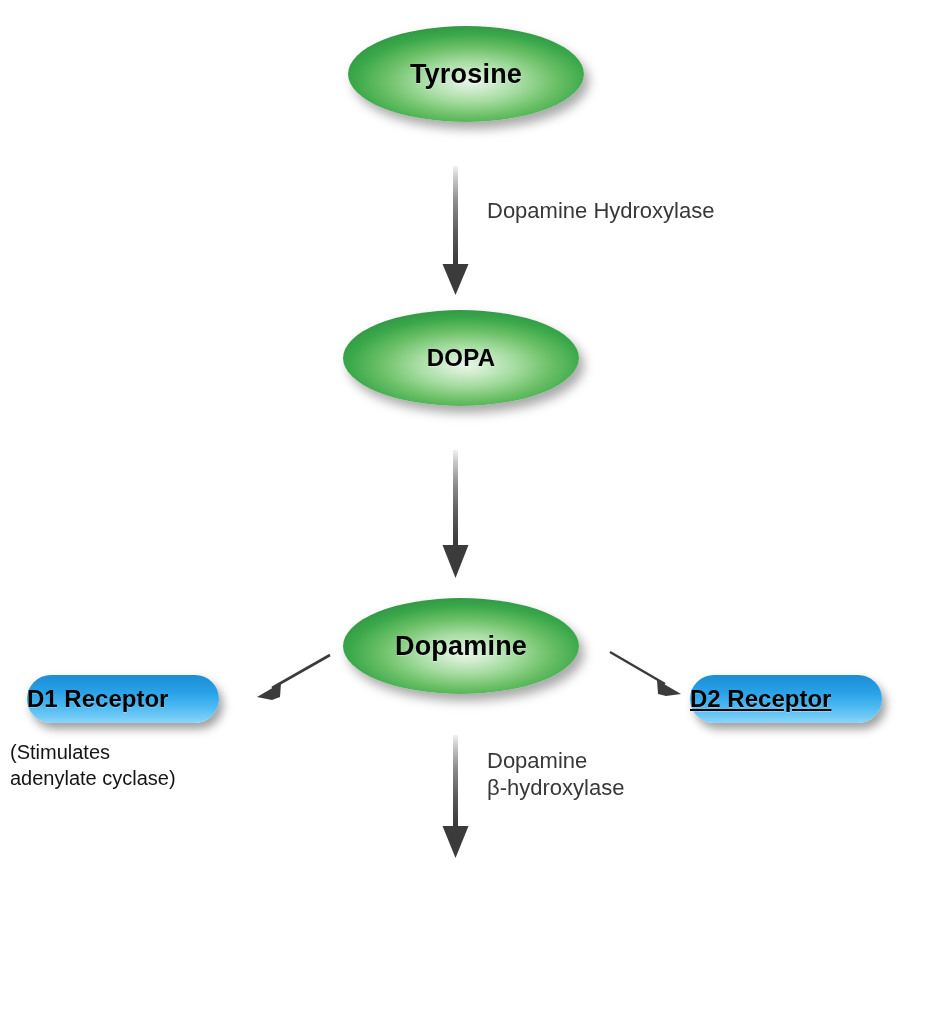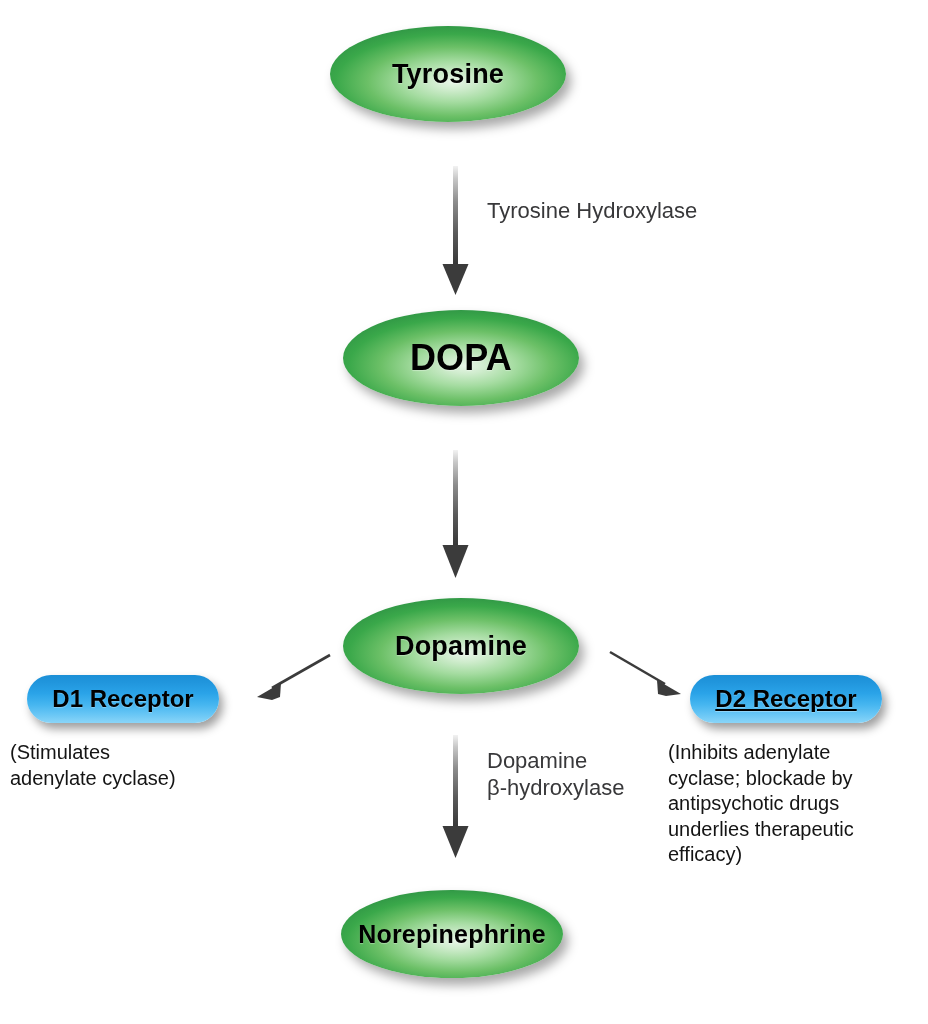--- a/index.html
+++ b/index.html
@@ -51,21 +51,21 @@
       linear-gradient(to bottom,
         #1b8fd6 0%,
         #2196dd 16%,
         #2aa3e8 38%,
         #46b6f0 62%,
         #68c6f5 82%,
         #8ad5f8 100%);
     box-shadow: 4px 6px 10px rgba(0,0,0,0.38);
     display: flex;
     align-items: center;
-    justify-content: center;
+    justify-content: flex-start;
   }
   .receptor-pill .pill-label {
     color: #000000;
     font-weight: bold;
     white-space: nowrap;
     text-shadow: 0 1px 1px rgba(255,255,255,0.30);
   }
 
   
   .receptor-caption {
@@ -124,50 +124,42 @@
       <line x1="330" y1="655" x2="272" y2="688" stroke="#3b3b3b" stroke-width="2.6"></line>
       <polygon points="257,697 281,683 280,697 272,700" fill="#3b3b3b"></polygon>
     </g>
 
     <g>
       <line x1="610" y1="652" x2="665" y2="684" stroke="#3b3b3b" stroke-width="2.6"></line>
       <polygon points="681,694 657,680 658,694 666,696" fill="#3b3b3b"></polygon>
     </g>
   </svg>
 
-  <div class="node-ellipse" style="left:330px; top:26px; width:236px; height:96px;justify-content:center;">
+  <div class="node-ellipse" style="left:348px; top:26px; width:236px; height:96px;justify-content:center;">
     <span class="node-label" style="font-size:27px;">Tyrosine</span>
   </div>
 
-  <div class="enzyme-label" style="left:487px; top:198px; font-size:22px;">Tyrosine Hydroxylase</div>
+  <div class="enzyme-label" style="left:487px; top:198px; font-size:22px;">Dopamine Hydroxylase</div>
 
   <div class="node-ellipse" style="left:343px; top:310px; width:236px; height:96px;">
-    <span class="node-label" style="font-size:36px;">DOPA</span>
+    <span class="node-label" style="font-size:24px;">DOPA</span>
   </div>
 
 
   <div class="node-ellipse" style="left:343px; top:598px; width:236px; height:96px;">
     <span class="node-label" style="font-size:27px;">Dopamine</span>
   </div>
 
   <div class="receptor-pill" style="left:27px; top:675px; width:192px; height:48px;">
     <span class="pill-label" style="font-size:24px;">D1 Receptor</span>
   </div>
   <div class="receptor-caption" style="left:10px; top:740px; width:228px; font-size:20px; white-space:pre-line;">(Stimulates
 adenylate cyclase)</div>
 
   <div class="receptor-pill" style="left:690px; top:675px; width:192px; height:48px;text-decoration:underline;">
     <span class="pill-label" style="font-size:24px;">D2 Receptor</span>
   </div>
-  <div class="receptor-caption" style="left:668px; top:740px; width:236px; font-size:20px; white-space:pre-line;">(Inhibits adenylate
-cyclase; blockade by
-antipsychotic drugs
-underlies therapeutic
-efficacy)</div>
 
   <div class="enzyme-label" style="left:487px; top:748px; font-size:22px;">Dopamine
 β-hydroxylase</div>
 
-  <div class="node-ellipse" style="left:341px; top:890px; width:222px; height:88px;">
-    <span class="node-label" style="font-size:25px;">Norepinephrine</span>
-  </div>
 
 </div>
 
 </body></html>

